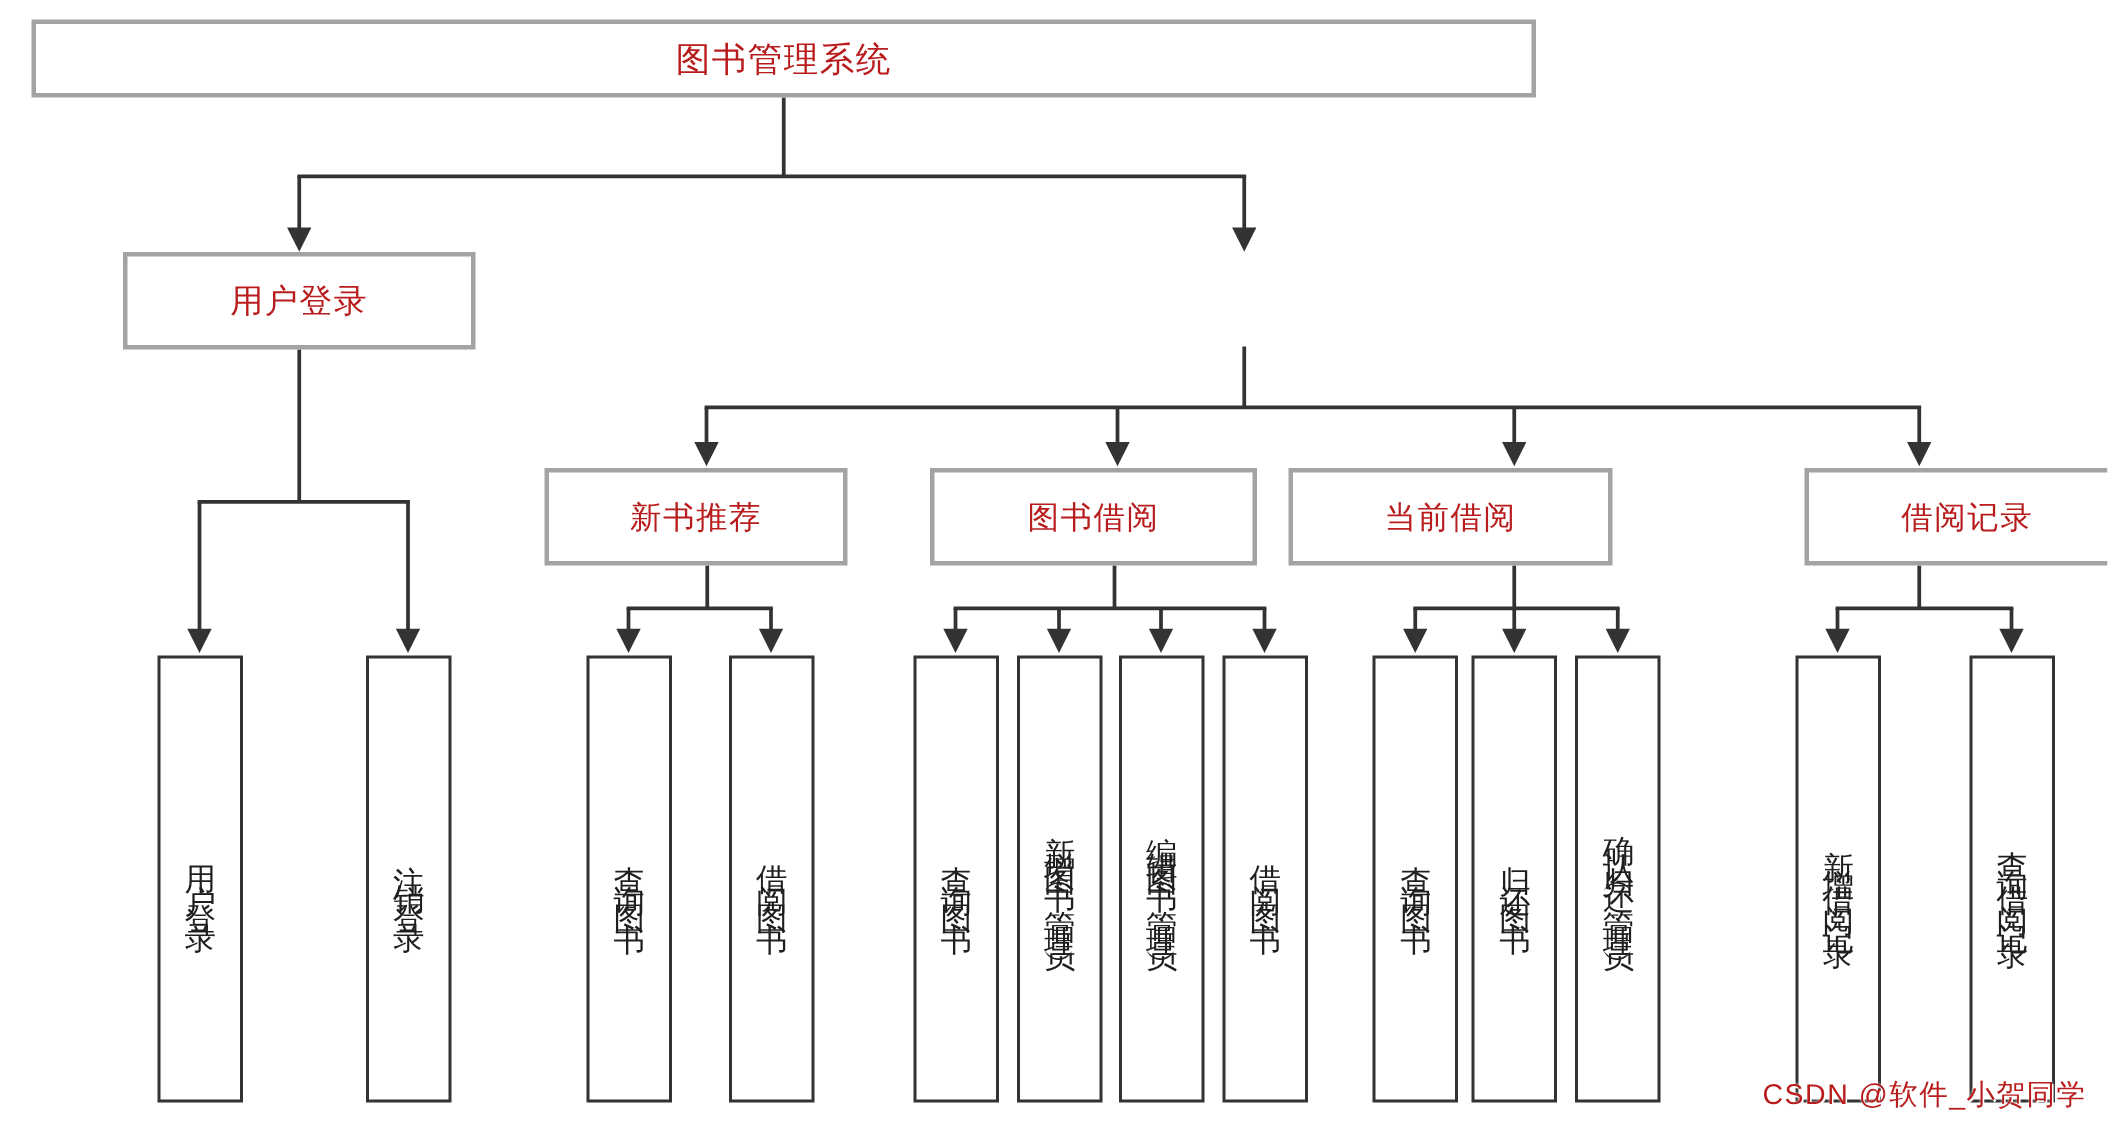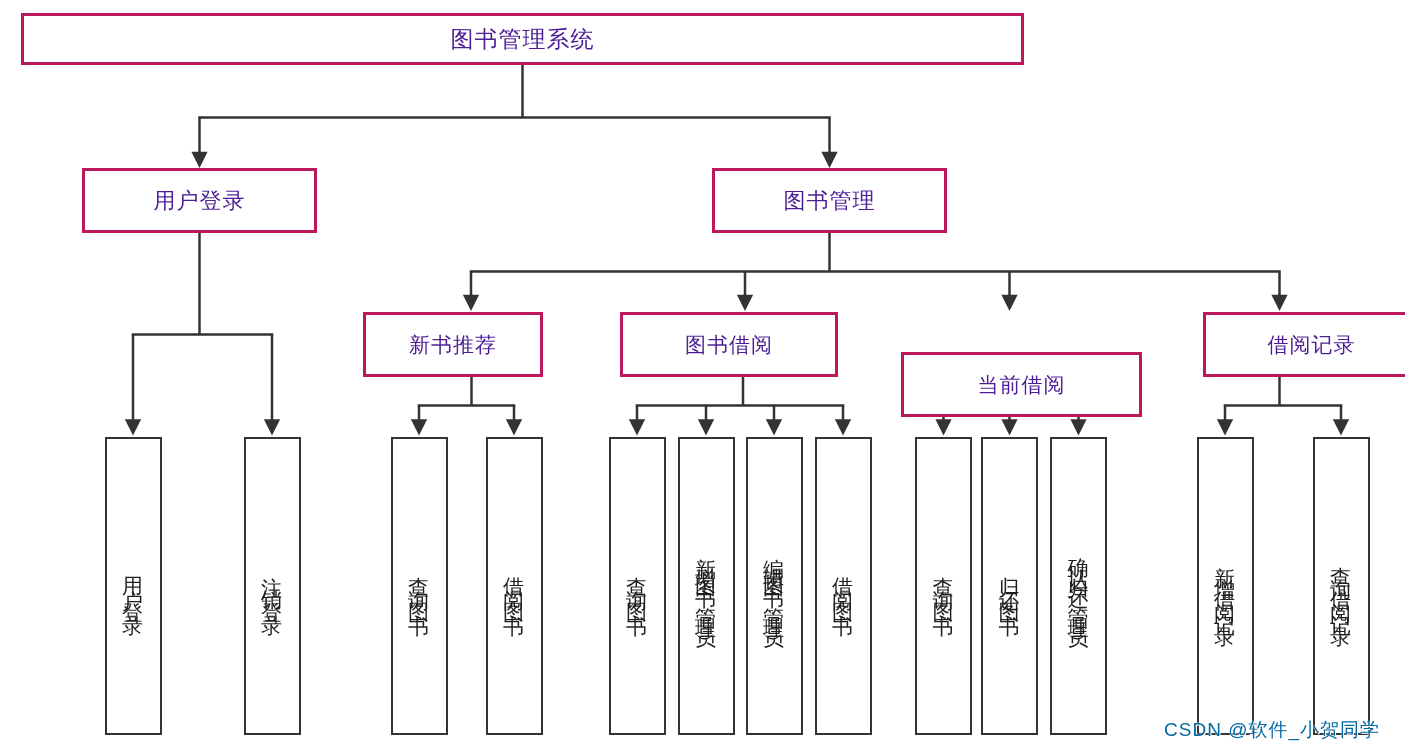--- a/index.html
+++ b/index.html
@@ -3,45 +3,45 @@
 <meta charset="utf-8">
 <style>
   html,body { margin:0; padding:0; background:#ffffff; }
   body { font-family:"Liberation Sans", sans-serif; }
   #stage {
     position:relative; width:1405px; height:747px; background:#ffffff; overflow:hidden;
   }
   #edges { position:absolute; left:0; top:0; pointer-events:none; }
   .node {
     position:absolute; box-sizing:border-box; background:#ffffff;
-    border:3px solid #be185d; display:flex; align-items:center; justify-content:center;
-    color:#4c1d95; letter-spacing:1px; z-index:2;
+    border:3px solid #a3a3a3; display:flex; align-items:center; justify-content:center;
+    color:#b91c1c; letter-spacing:1px; z-index:2;
   }
   .root  { left:21px;  top:13px;  width:1003px; height:52px; font-size:23px; }
   .lv2   { top:168px; width:235px; height:65px; font-size:22px; }
   .lv2.a { left:82px; }
   .lv2.b { left:712px; }
   .lv3   { top:312px; height:65px; font-size:21px; }
-  .lv3.a { left:363px;  width:180px; }
+  .lv3.a { left:363px;  width:202px; }
   .lv3.b { left:620px;  width:218px; }
-  .lv3.c { left:901px;  width:241px;margin-top:40px; }
+  .lv3.c { left:859px;  width:216px; }
   .lv3.d { left:1171px; width:217px;margin-left:32px; }
   .leaf {
     position:absolute; box-sizing:border-box; top:437px; height:298px; width:57px;
     background:#ffffff; border:2.5px solid #333333;
     display:flex; align-items:center; justify-content:center; z-index:2;
   }
   .leaf .vtext {
     writing-mode:vertical-rl; font-size:21px; line-height:1; color:#1f1f1f;
   }
   .sp-wide  .vtext { letter-spacing:13px; }
   .sp-med   .vtext { letter-spacing:12px; }
   .sp-tight .vtext { letter-spacing:10px; }
   .watermark {
-    position:absolute; right:25px; bottom:4px; font-size:19px; color:#0369a1;
+    position:absolute; right:14px; bottom:4px; font-size:19px; color:#b91c1c;
     letter-spacing:1px; z-index:3;
     text-shadow:0 0 2px #ffffff, 1px 1px 0 #ffffff;
     text-align:center;
   }
 </style>
 </head>
 <body>
 
 <div id="stage">
 
@@ -91,21 +91,20 @@
       <path d="M1279.5 375 V405.5"></path>
       <path d="M1223.75 405.5 H1342.25"></path>
       <path d="M1225 405.5 V430.5" marker-end="url(#arrow)"></path>
       <path d="M1341 405.5 V430.5" marker-end="url(#arrow)"></path>
     </g>
   </svg>
 
   <div class="node root">图书管理系统</div>
 
   <div class="node lv2 a">用户登录</div>
-  <div class="node lv2 b">图书管理</div>
 
   <div class="node lv3 a">新书推荐</div>
   <div class="node lv3 b">图书借阅</div>
   <div class="node lv3 c">当前借阅</div>
   <div class="node lv3 d">借阅记录</div>
 
   <div class="leaf sp-wide" style="left:104.5px">
     <span class="vtext">用户登录</span>
   </div>
   <div class="leaf sp-wide" style="left:243.5px">

